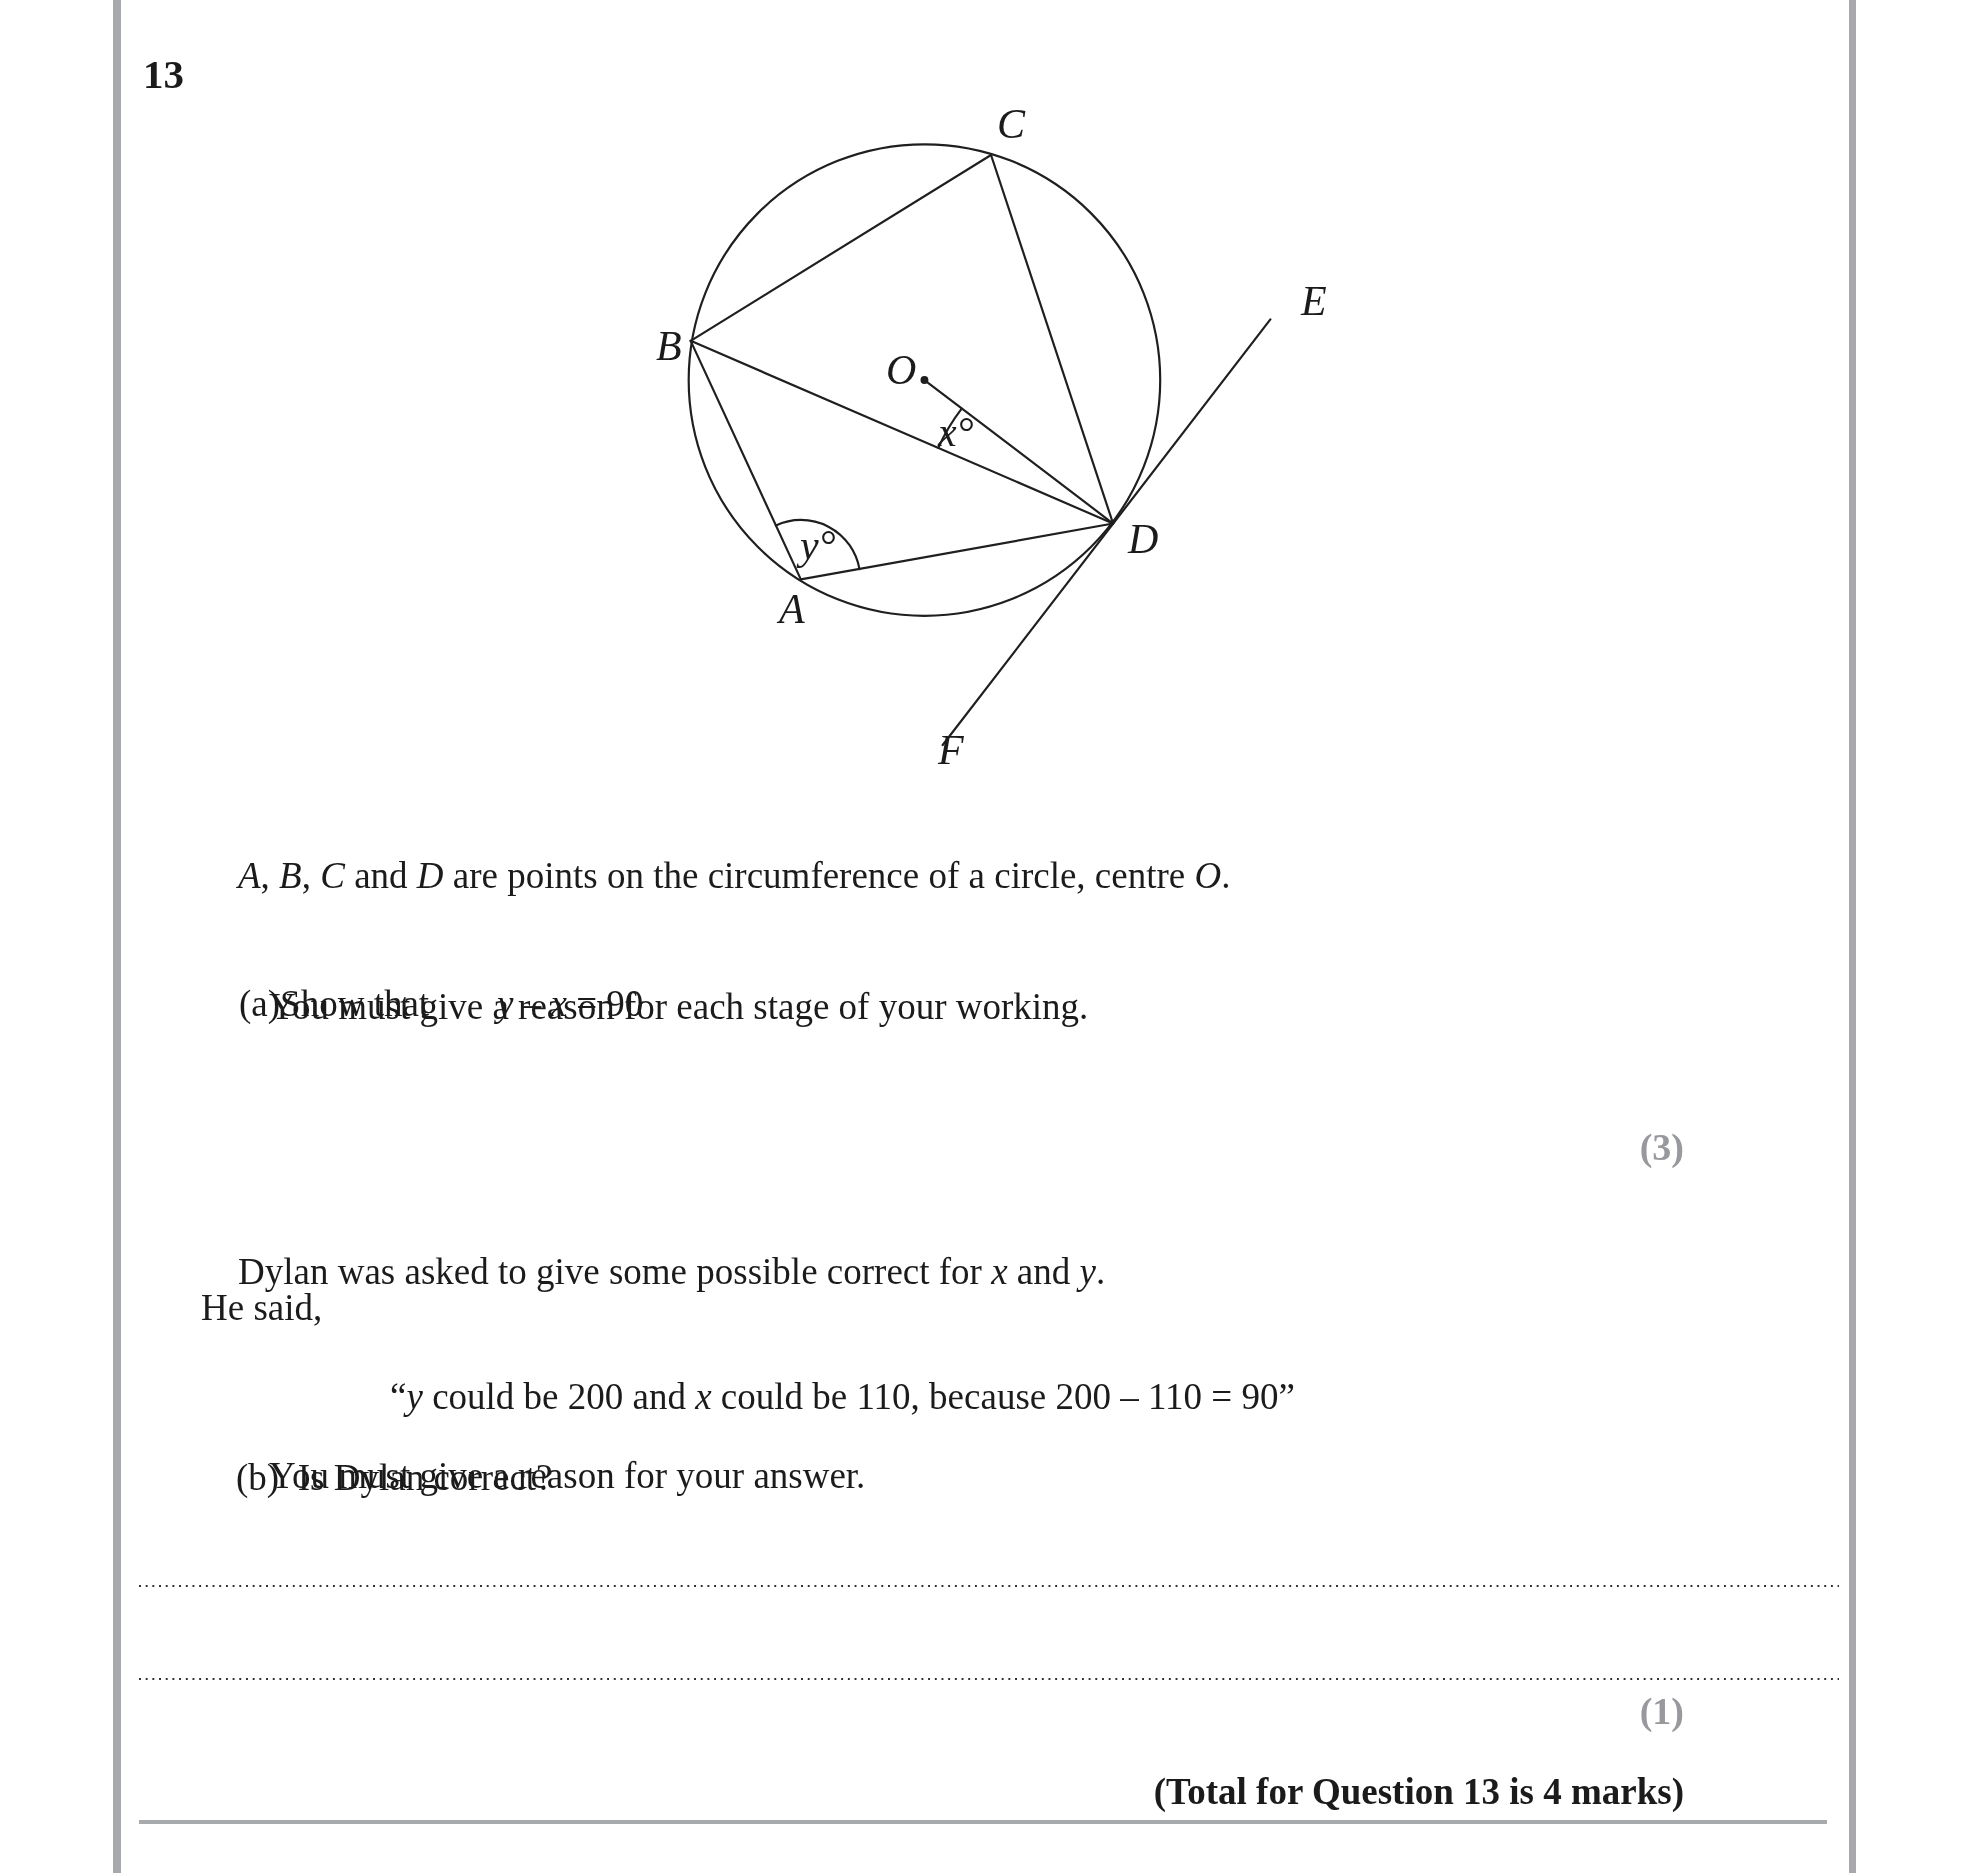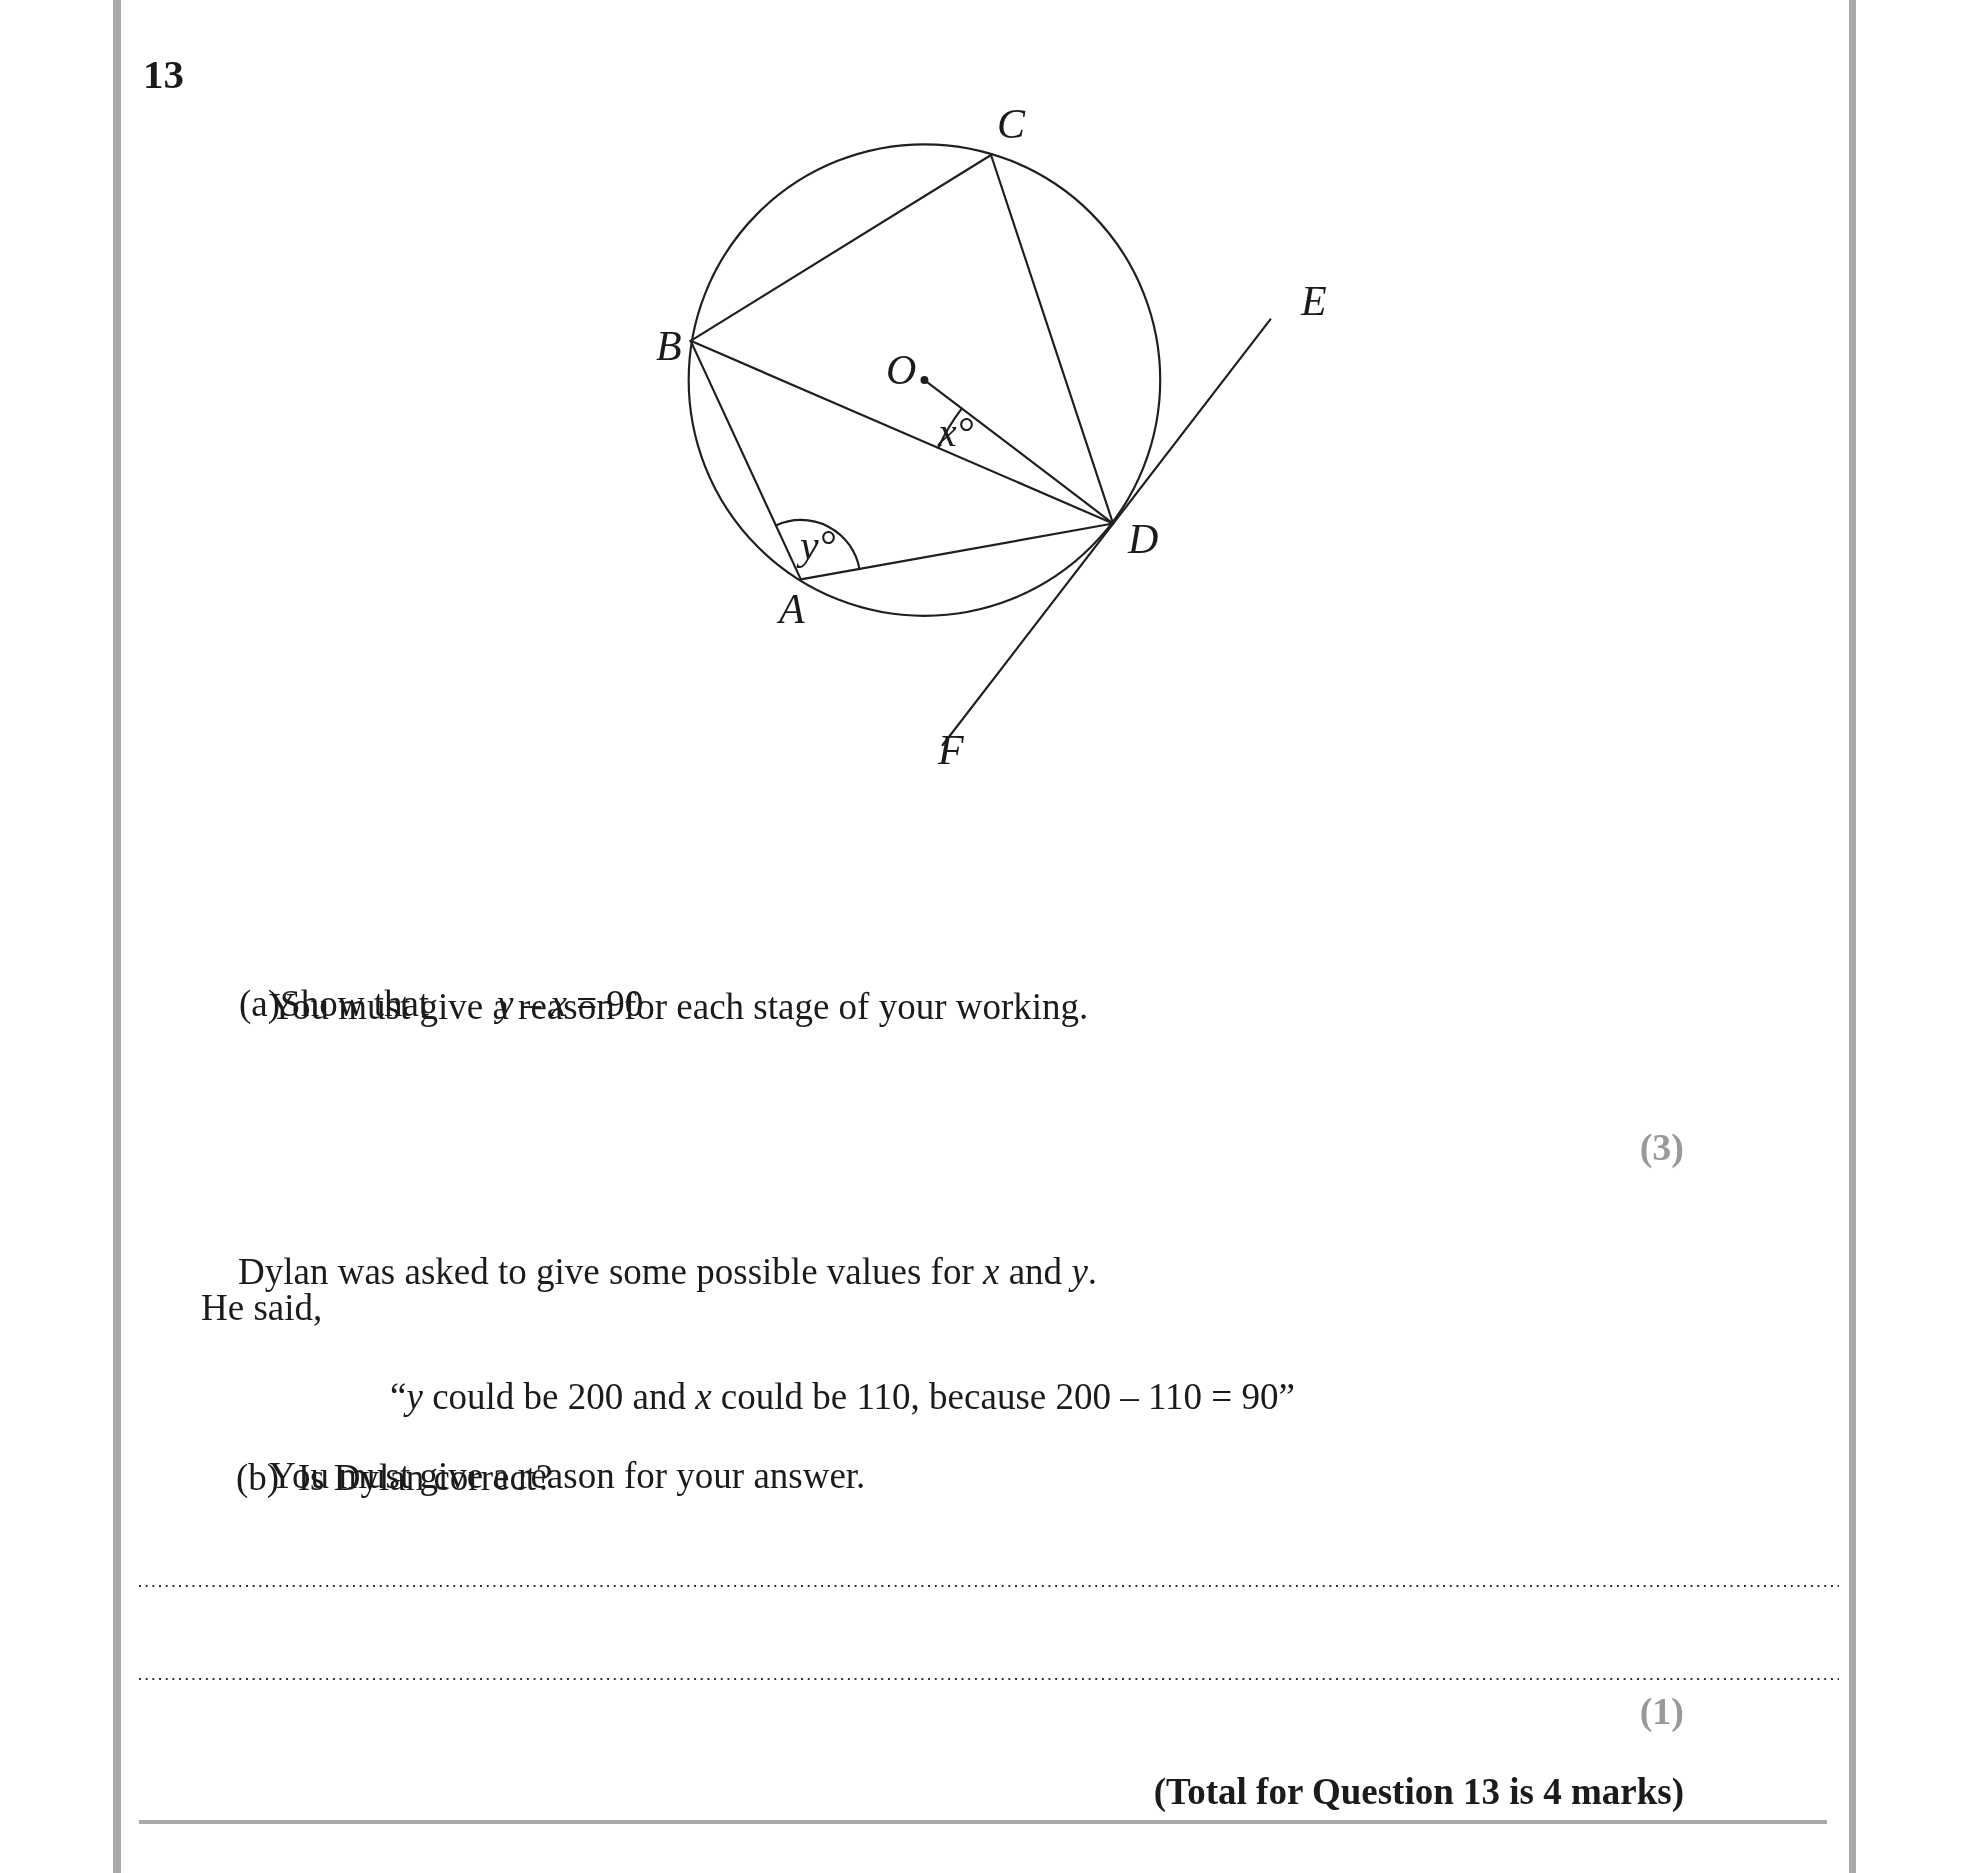--- a/index.html
+++ b/index.html
@@ -60,30 +60,33 @@
   <div class="dlabel" style="left:997px;top:100px">C</div>
   <div class="dlabel" style="left:1301px;top:277px">E</div>
   <div class="dlabel" style="left:656px;top:322px">B</div>
   <div class="dlabel" style="left:886px;top:346px">O</div>
   <div class="dlabel" style="left:938px;top:408px">x°</div>
   <div class="dlabel" style="left:1128px;top:515px">D</div>
   <div class="dlabel" style="left:800px;top:521px">y°</div>
   <div class="dlabel" style="left:779px;top:585px">A</div>
   <div class="dlabel" style="left:938px;top:726px">F</div>
 
+  <div class="t" style="left:201px;top:810px">
+    <span class="it">A</span><span>, </span><span class="it">B</span><span>, </span><span class="it">C</span><span> and </span><span class="it">D</span><span> are points on the circumference of a circle, centre </span><span class="it">O</span><span>.</span>
+  </div>
 
   <div class="t" style="left:202px;top:938px">
     <span>(a)</span><span class="gap-a">Show that</span><span class="gap-eq"><span class="it">y</span><span> – </span><span class="it">x</span><span> = 90</span></span>
   </div>
   <div class="t" style="left:269px;top:985px">You must give a reason for each stage of your working.</div>
 
   <div class="marks" style="top:1125px">(3)</div>
 
   <div class="t" style="left:201px;top:1206px">
-    <span>Dylan was asked to give some possible values for </span><span class="it">x</span><span> and </span><span class="it">y</span><span>.</span>
+    <span>Dylan was asked to give some possible correct for </span><span class="it">x</span><span> and </span><span class="it">y</span><span>.</span>
   </div>
   <div class="t" style="left:201px;top:1286px">He said,</div>
   <div class="t" style="left:353px;top:1331px">
     <span>“</span><span class="it">y</span><span> could be 200 and </span><span class="it">x</span><span> could be 110, because 200 – 110 = 90”</span>
   </div>
 
   <div class="t" style="left:199px;top:1412px">
     <span>(b)</span><span class="gap-b">Is Dylan correct?</span>
   </div>
   <div class="t" style="left:269px;top:1454px">You must give a reason for your answer.</div>

